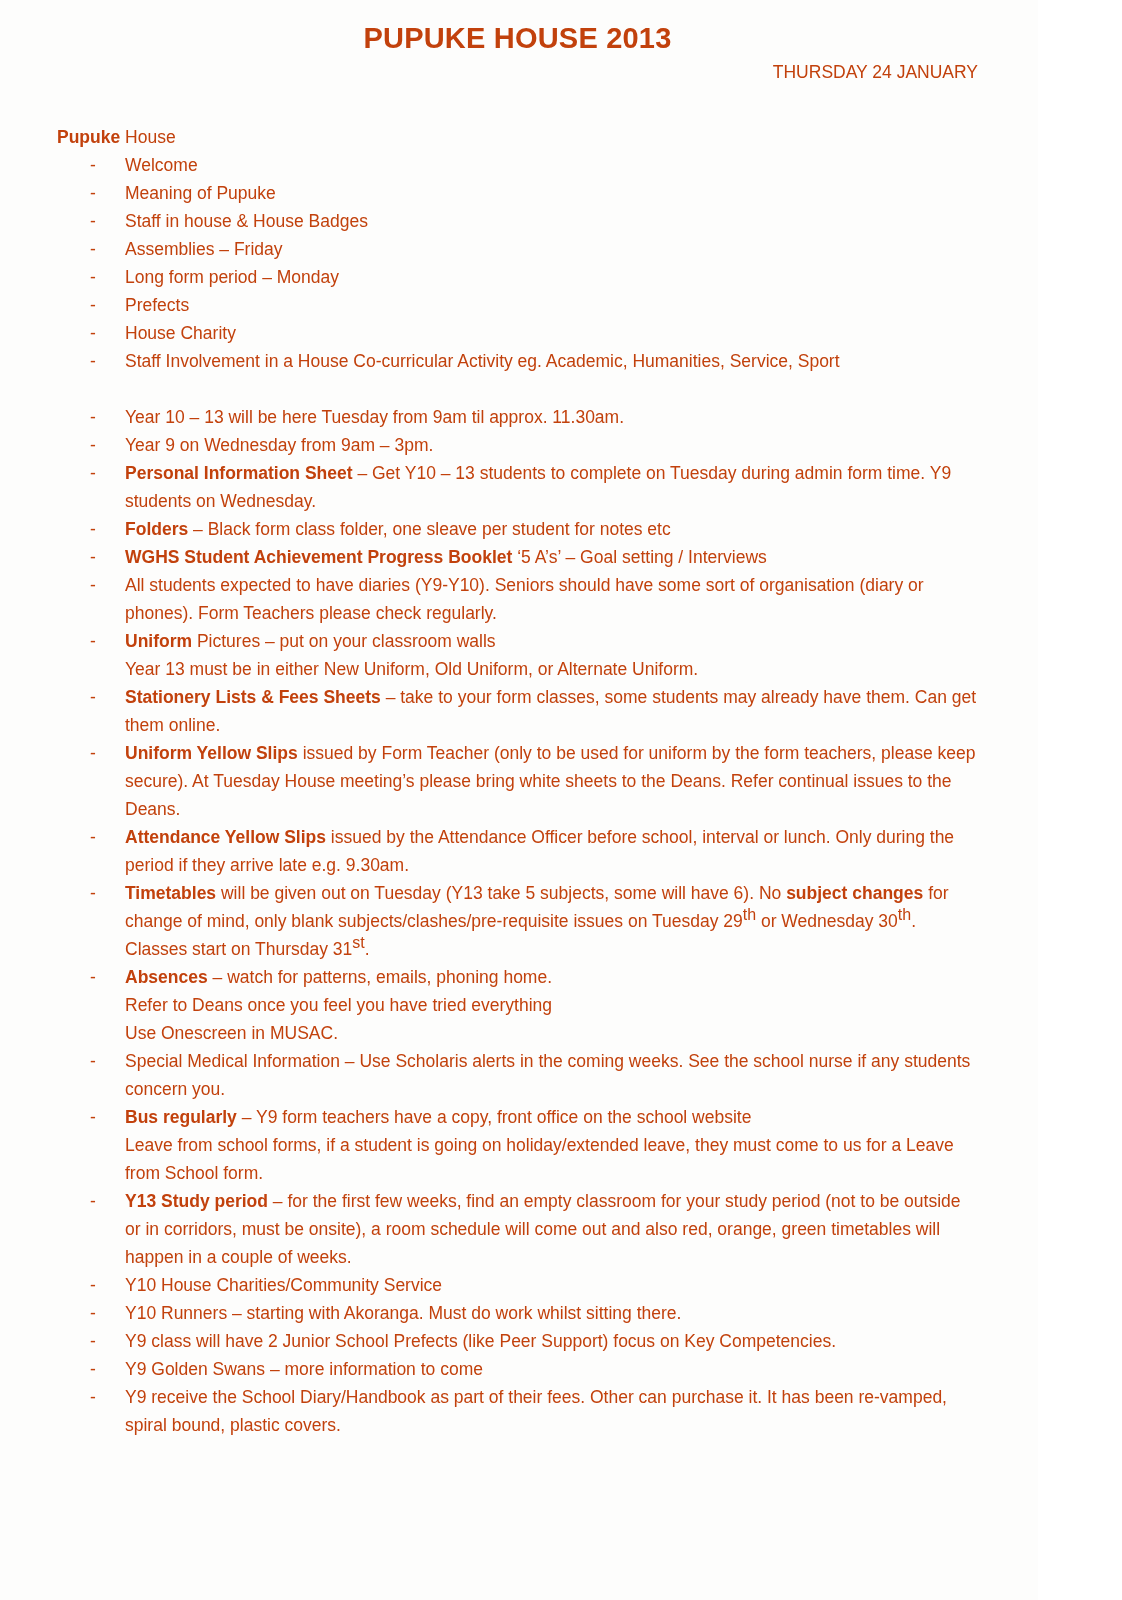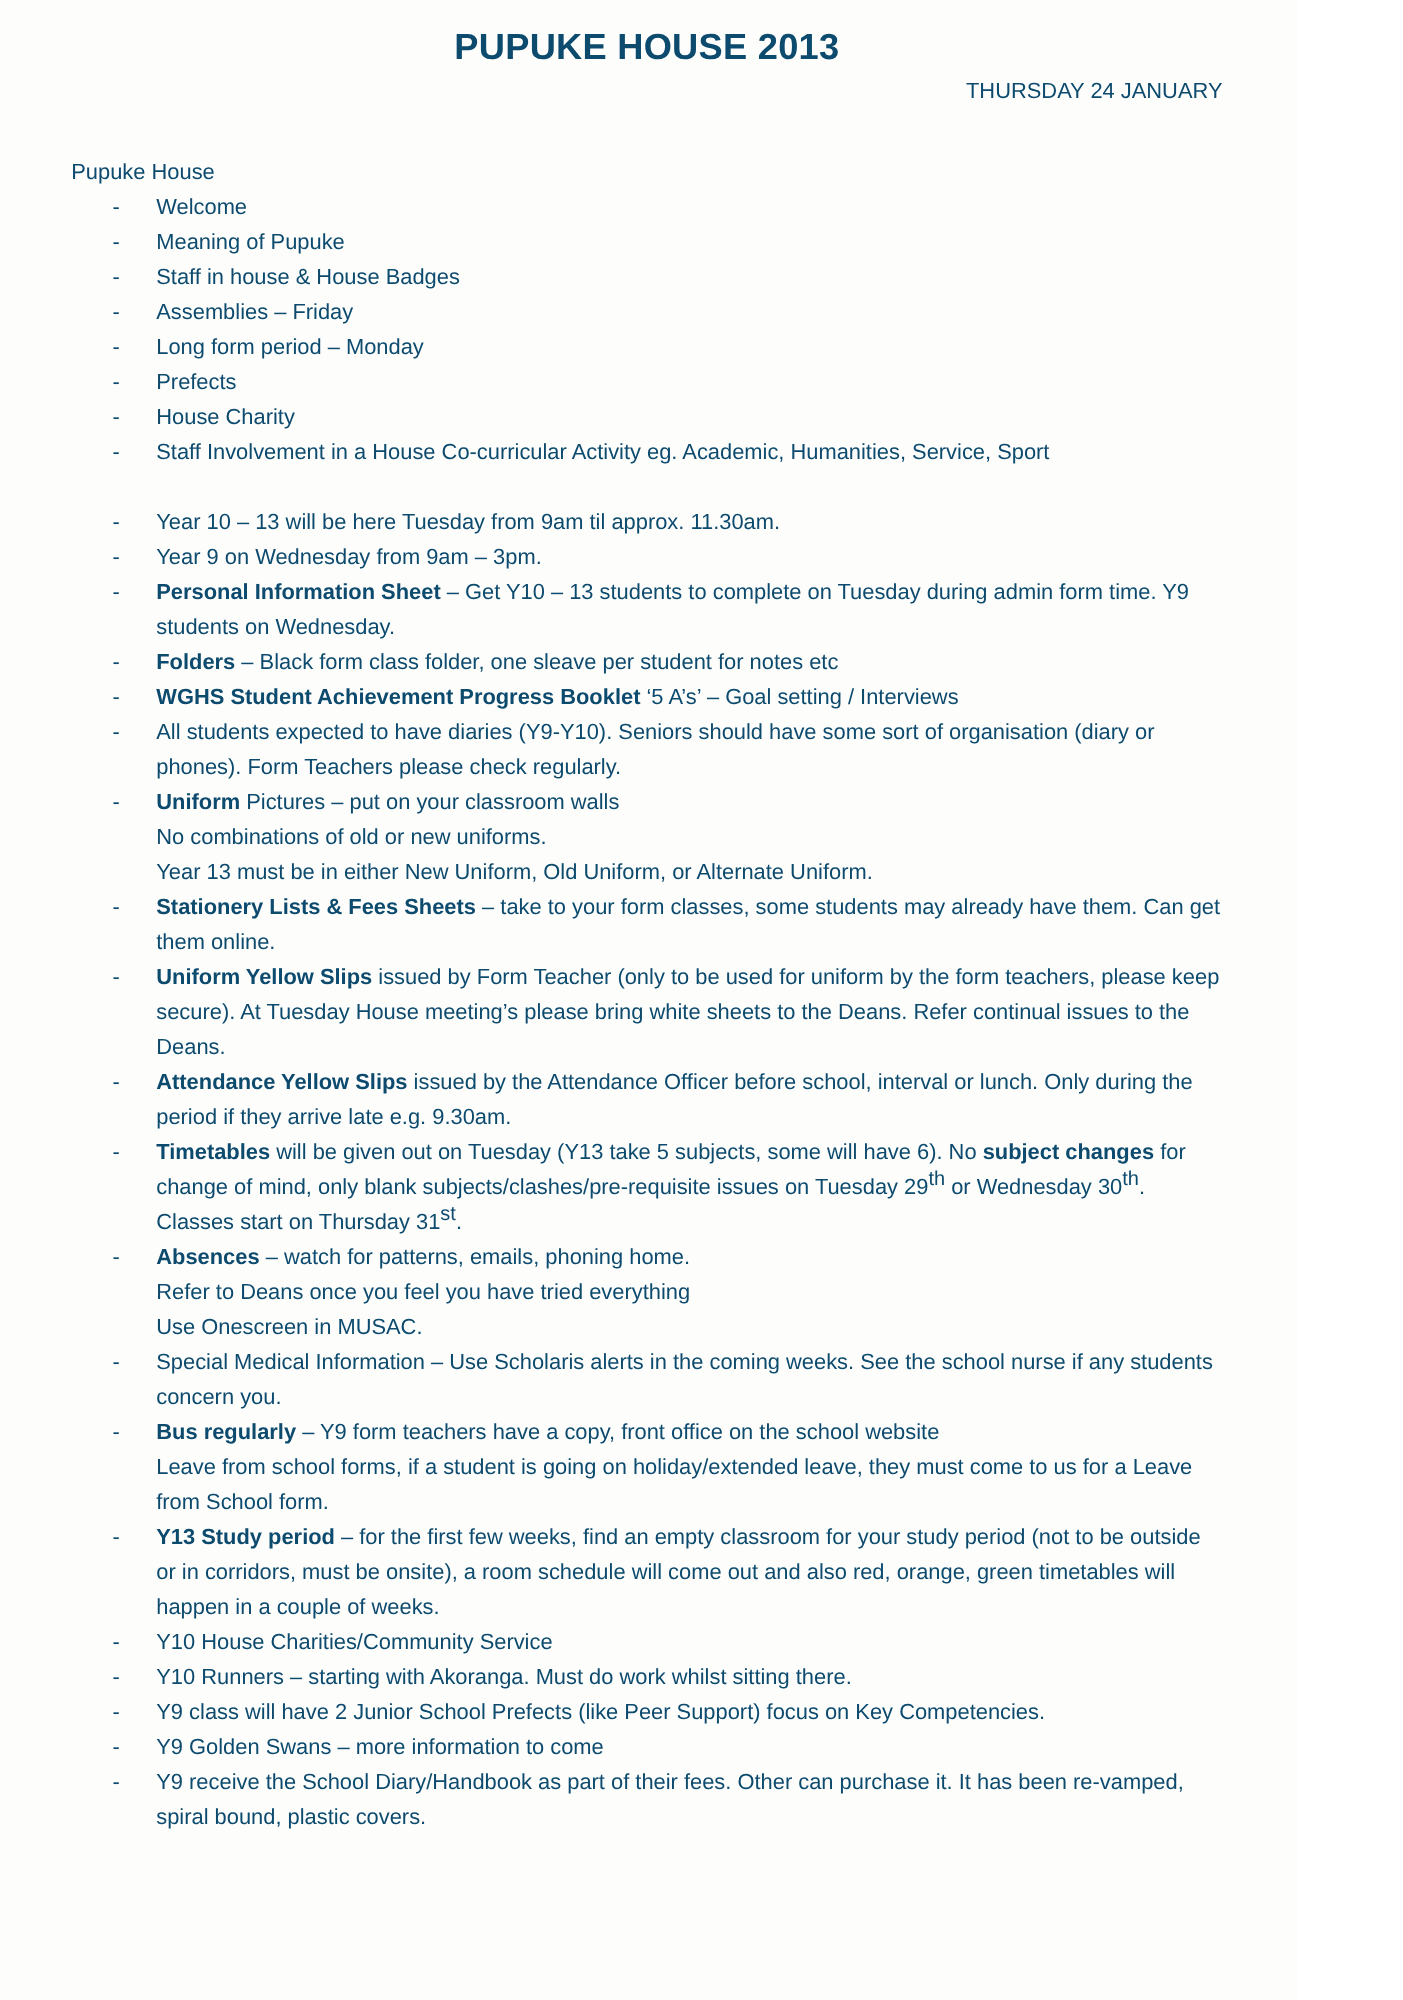--- a/index.html
+++ b/index.html
@@ -3,21 +3,21 @@
 <meta charset="utf-8">
 <style>
   html, body { margin:0; padding:0; background:#ffffff; }
   .page {
     width:1038px;
     min-height:1600px;
     box-sizing:border-box;
     background:#fdfdfc;
     padding:22px 60px 60px 57px;
     font-family:"Liberation Sans", sans-serif;
-    color:#0c4a6e;
+    color:#c2410c;
   }
   .doc-title {
     text-align:center;
     font-size:29px;
     font-weight:700;
     margin:0;
     letter-spacing:0.2px;
   }
   .doc-subtitle {
     text-align:right;
@@ -26,21 +26,21 @@
     margin:7px 0 0 0;
   }
   .sections { margin-top:40px; }
   .doc-section { margin-bottom:28px; }
   .sec-heading {
     font-size:17.5px;
     margin:0;
     line-height:28px;
     font-weight:400;
   }
-  .sec-heading .hb { font-weight:400; }
+  .sec-heading .hb { font-weight:700; }
   .items { }
   .item {
     display:flex;
     padding-left:33px;
     font-size:17.5px;
     line-height:28px;
   }
   .marker {
     flex:0 0 35px;
     width:35px;
@@ -131,24 +131,20 @@
   <div class="item">
     <span class="marker">-</span>
     <span class="item-text"><span>All students expected to have diaries (Y9-Y10). Seniors should have some sort of organisation (diary or phones). Form Teachers please check regularly.</span></span>
   </div>
 
   <div class="item">
     <span class="marker">-</span>
     <span class="item-text"><b>Uniform</b><span> Pictures – put on your classroom walls</span></span>
   </div>
 
-  <div class="item">
-    <span class="marker"></span>
-    <span class="item-text"><span>No combinations of old or new uniforms.</span></span>
-  </div>
 
   <div class="item">
     <span class="marker"></span>
     <span class="item-text"><span>Year 13 must be in either New Uniform, Old Uniform, or Alternate Uniform.</span></span>
   </div>
 
   <div class="item">
     <span class="marker">-</span>
     <span class="item-text"><b>Stationery Lists &amp; Fees Sheets</b><span> – take to your form classes, some students may already have them. Can get them online.</span></span>
   </div>

